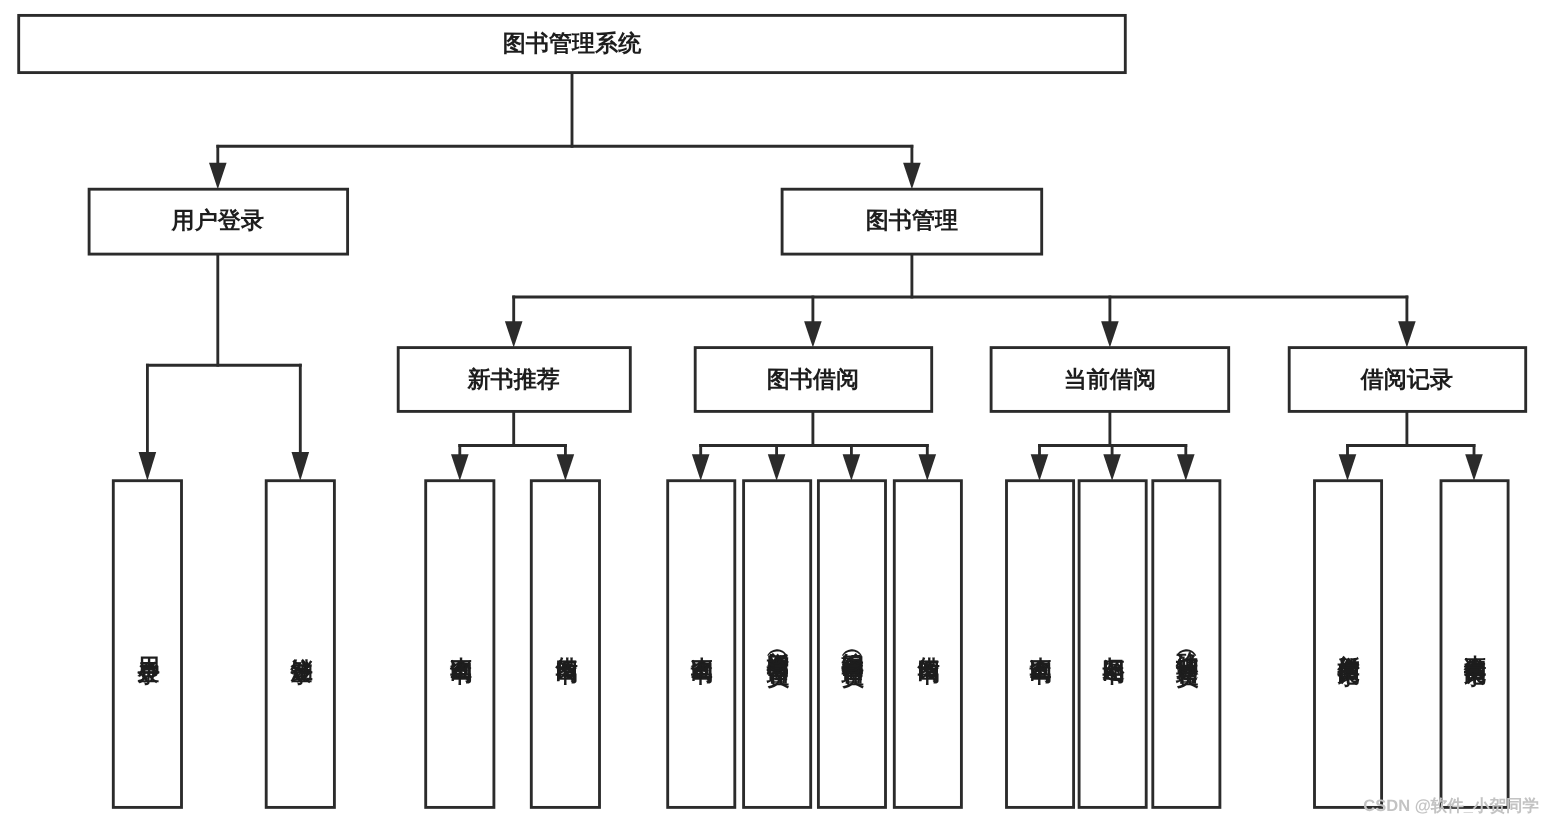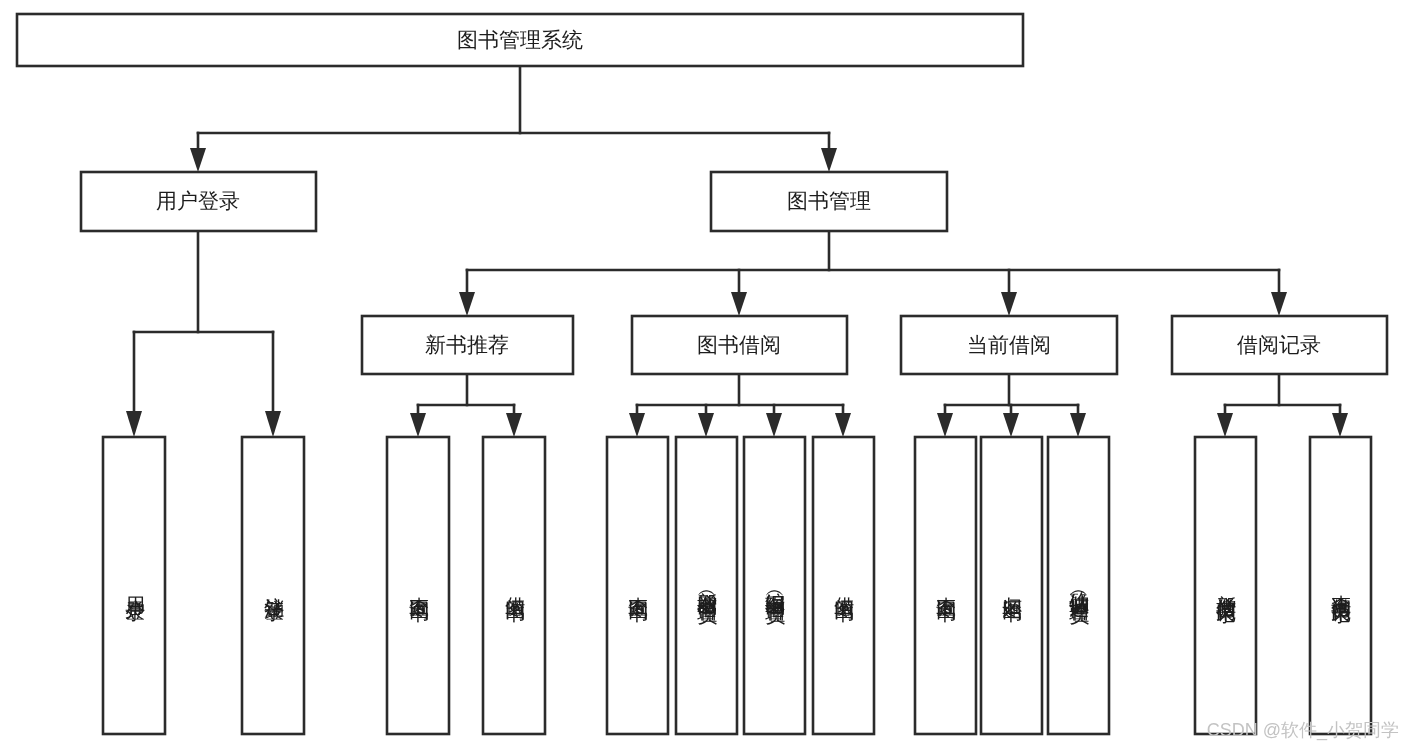--- a/index.html
+++ b/index.html
@@ -2,21 +2,21 @@
 <html><head>
 <meta charset="utf-8">
 <title>图书管理系统结构图</title>
 <style>
   html,body{margin:0;padding:0;background:#ffffff;}
   body{
     width:1405px;height:747px;
     font-family:"Liberation Sans","DejaVu Sans",sans-serif;
     overflow:hidden;
   }
-  #diagram-root{position:relative;width:1405px;height:747px;background:#fff;}
+  #diagram-root{position:relative;width:1405px;height:747px;background:#fff;font-weight:bold;}
   svg#tree{position:absolute;left:0;top:0;width:1405px;height:747px;}
   .nodebox{fill:#ffffff;stroke:#2b2b2b;stroke-width:2.6;}
   .connector{stroke:#2b2b2b;stroke-width:2.6;fill:none;stroke-linecap:square;}
   .arrowhead{fill:#2b2b2b;stroke:none;}
   .boxlabel{
     fill:#1d1d1d;
     font-family:"Liberation Sans","DejaVu Sans",sans-serif;
     font-size:21px;
     text-anchor:middle;
     dominant-baseline:middle;
@@ -24,21 +24,21 @@
   .boxlabel.vertical{
     font-size:20px;
     writing-mode:vertical-rl;
     text-orientation:upright;
     letter-spacing:2px;
     text-anchor:middle;
   }
   .watermark{
     position:absolute;
     right:6px;bottom:5px;
-    font-size:18px;
+    font-size:15px;
     color:#c3c3c3;
     font-family:"Liberation Sans","DejaVu Sans",sans-serif;
     white-space:nowrap;
     user-select:none;
   }
 </style>
 </head>
 <body>
 
 <div id="diagram-root">

